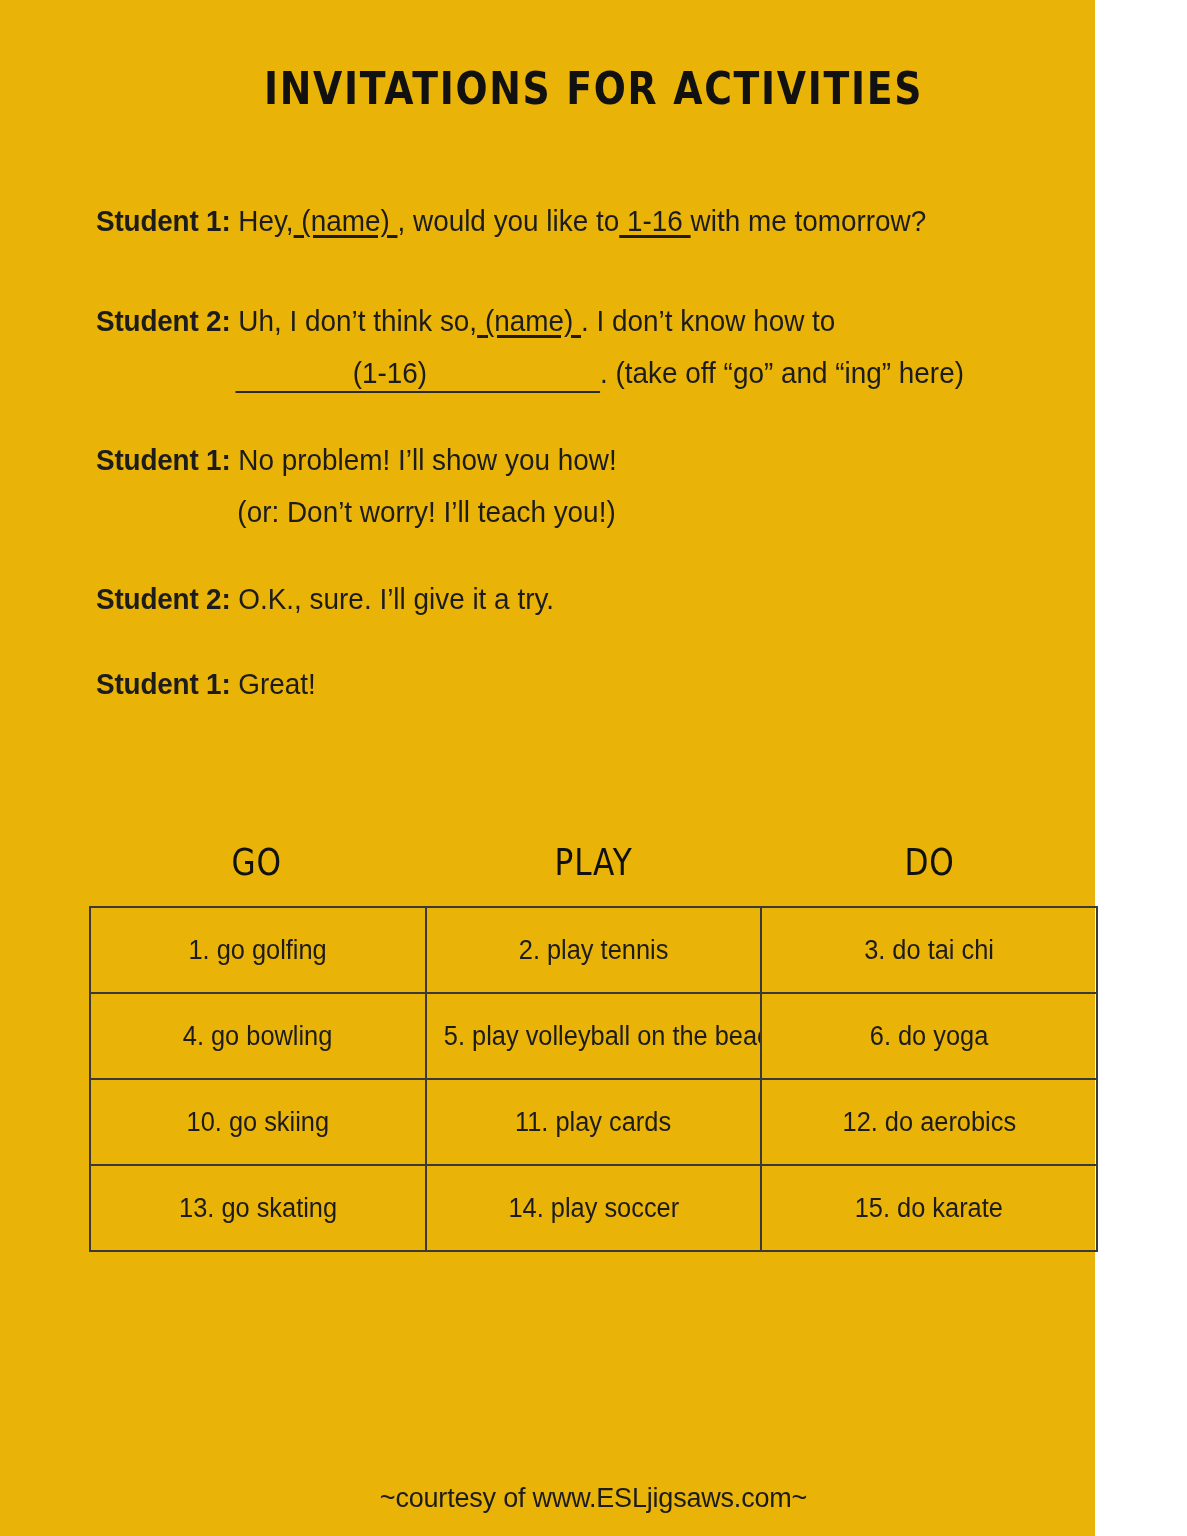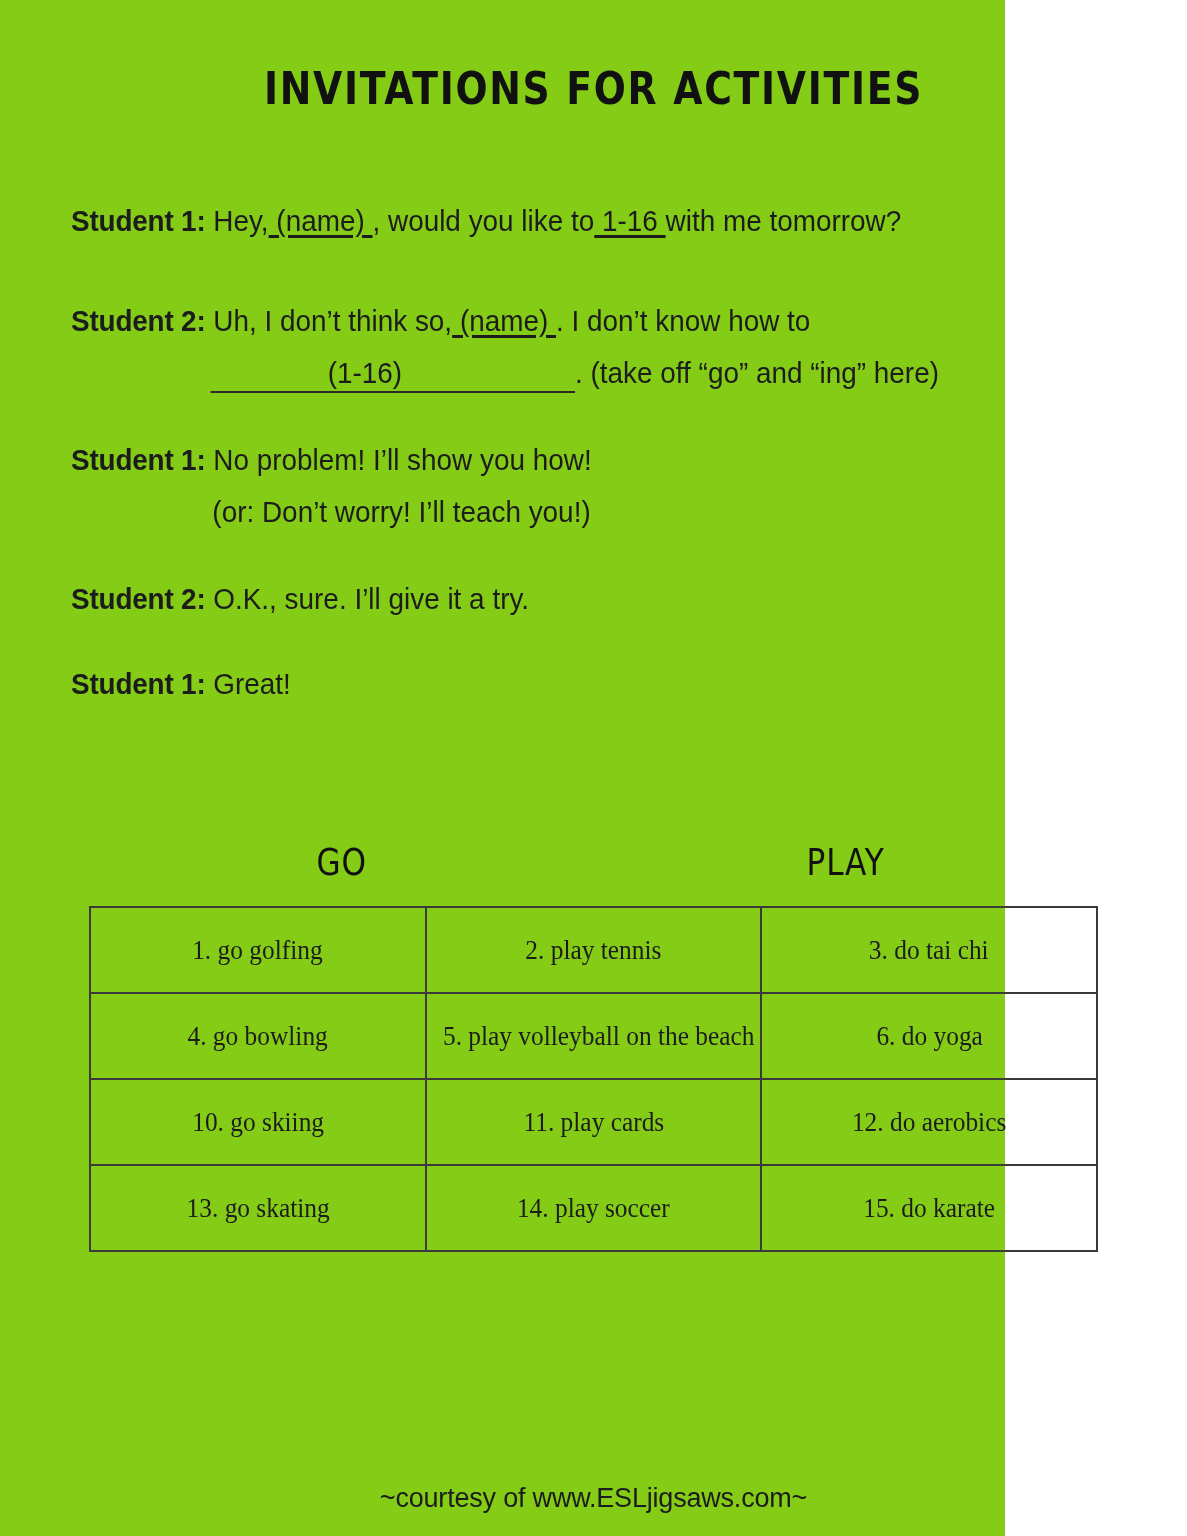--- a/index.html
+++ b/index.html
@@ -11,23 +11,23 @@
     width: 1187px;
     height: 1536px;
     font-family: "Liberation Sans", sans-serif;
     color: #1a1a1a;
     position: relative;
     overflow: hidden;
   }
 
   .page {
     position: relative;
-    width: 1005px;
+    width: 1095px;
     height: 1536px;
-    background: #84cc16;
+    background: #eab308;
     box-sizing: border-box;
   }
 
   
   .worksheet-title {
     position: absolute;
     top: 62px;
     left: 0;
     width: 1187px;
     text-align: center;
@@ -37,21 +37,21 @@
     letter-spacing: 2.0px;
     color: #111111;
     transform: scaleX(0.84);
     transform-origin: center top;
     white-space: nowrap;
   }
 
   
   .dialogue {
     position: absolute;
-    left: 71px;
+    left: 96px;
     top: 206px;
     width: 1020px;
   }
   .line {
     font-size: 30px;
     line-height: 1.0;
     color: #1c1c1c;
     white-space: nowrap;
     font-family: "Liberation Sans", sans-serif;
     transform: scaleX(0.93);
@@ -131,21 +131,21 @@
     border-collapse: collapse;
     table-layout: fixed;
   }
   .activities-table td {
     border: 2px solid #3a3a3a;
     height: 84px;
     text-align: center;
     vertical-align: middle;
     font-size: 27px;
     color: #1c1c1c;
-    font-family: Liberation Serif, serif;
+    font-family: Liberation Sans, sans-serif;
     padding: 0 6px;
     white-space: nowrap;
     overflow: hidden;
   }
   .activities-table td span {
     display: inline-block;
     transform: scaleX(0.94);
   }
 
   
@@ -194,20 +194,21 @@
 
     <div class="gap-6"></div>
 
     <div class="line"><span class="speaker">Student 1:</span><span>  Great!</span></div>
 
   </div>
 
   <div class="col-headers">
     <div class="col-header"><span>GO</span></div>
     <div class="col-header"><span>PLAY</span></div>
+    <div class="col-header"><span>DO</span></div>
   </div>
 
   <table class="activities-table">
     <tbody>
       <tr>
         <td><span>1. go golfing</span></td>
         <td><span>2. play tennis</span></td>
         <td><span>3. do tai chi</span></td>
       </tr>
       <tr>

